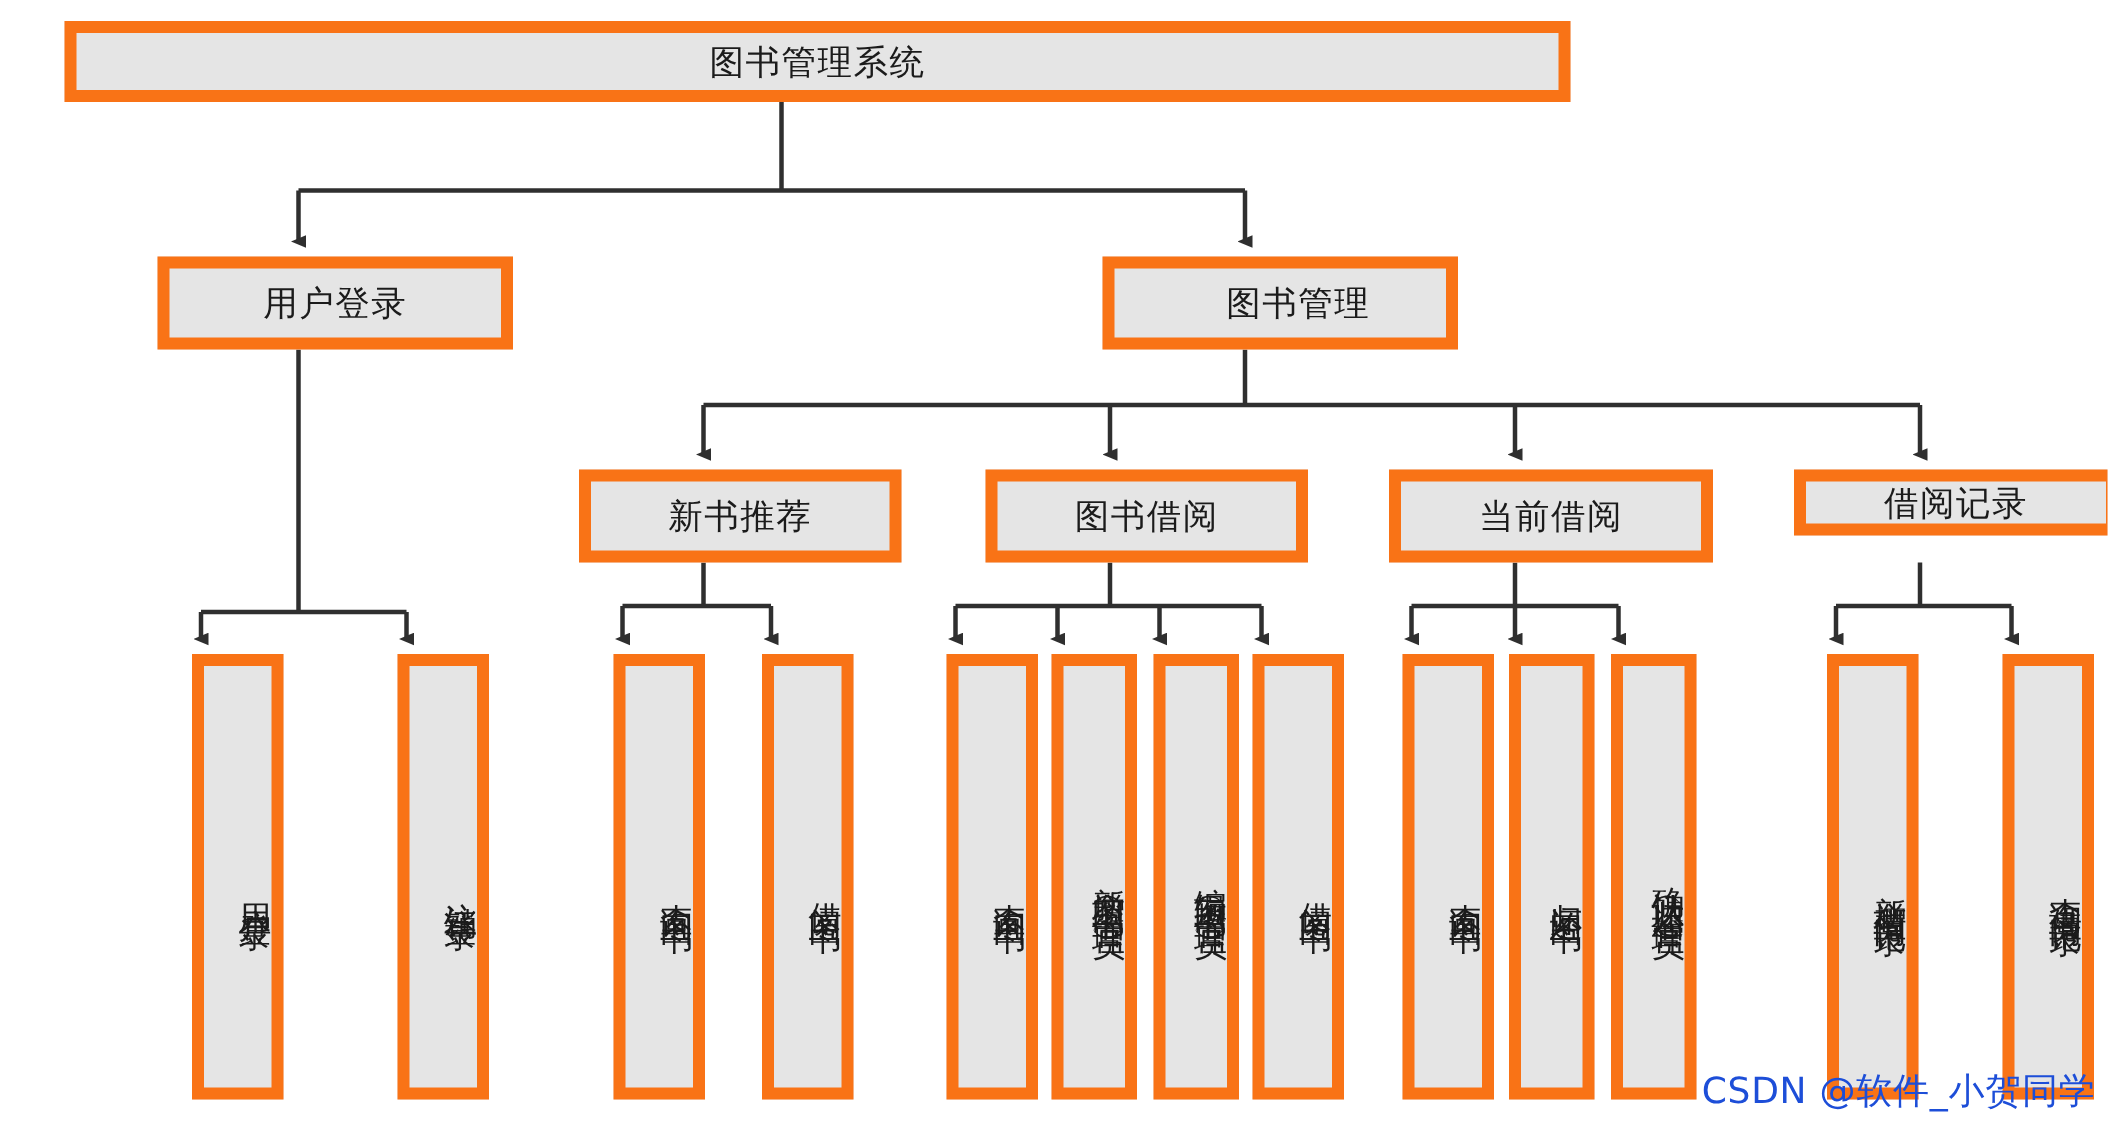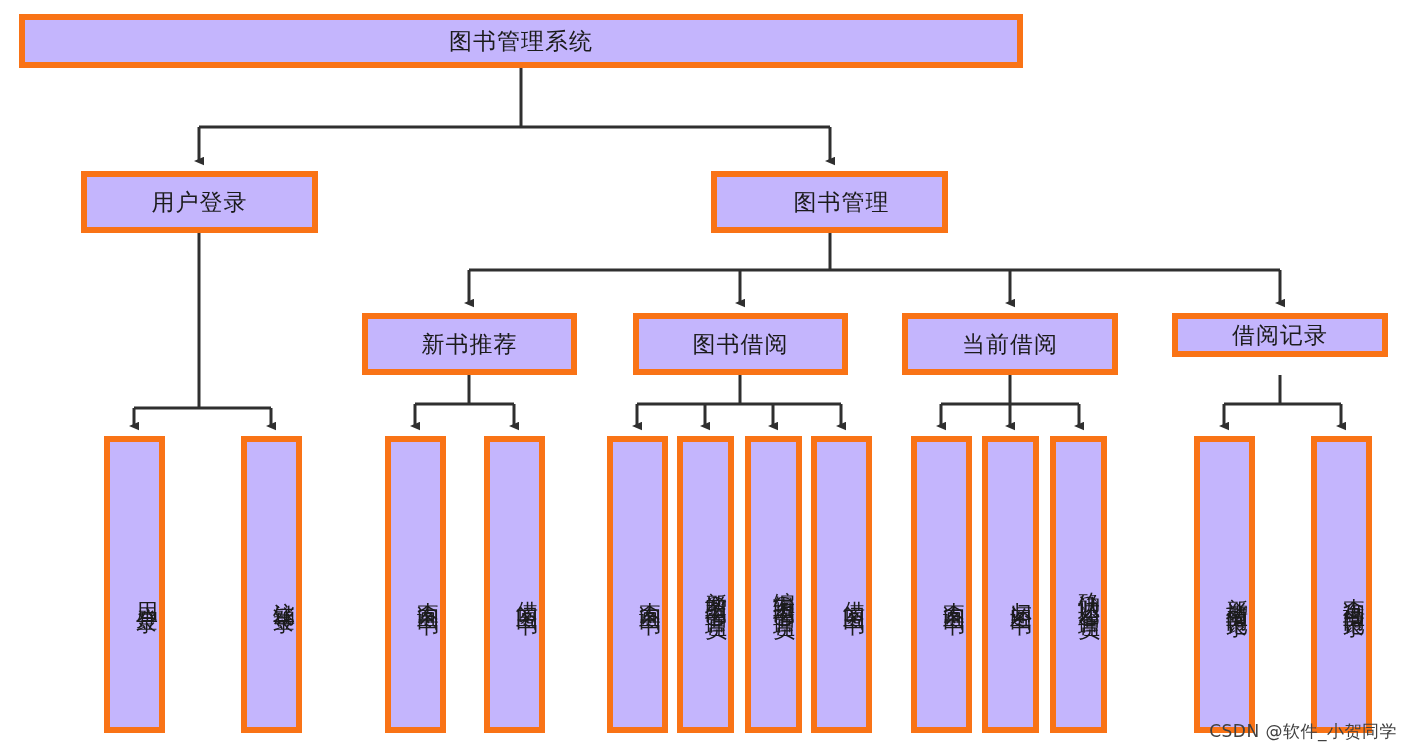--- a/index.html
+++ b/index.html
@@ -7,26 +7,27 @@
     width:1405px;height:747px;
     background:#ffffff;
     font-family:"DejaVu Sans","Liberation Sans",sans-serif;
     overflow:hidden;
     position:relative;
   }
   #diagram{position:absolute;left:0;top:0;width:1405px;height:747px;}
   .node{
     position:absolute;
     box-sizing:border-box;
-    background:#c4b5fd;
-    border:6px solid #f97316;
+    background:#e5e5e5;
+    border:8px solid #f97316;
     display:flex;
     align-items:center;
     justify-content:center;
     color:#1b1b1b;
+    margin-left:24px;
   }
   .node.h{
     font-size:23px;
     letter-spacing:1px;
   }
   .node.v{
     writing-mode:vertical-rl;
     text-orientation:upright;
     font-size:22px;
     letter-spacing:4px;
@@ -38,22 +39,22 @@
     writing-mode:vertical-rl;
     text-orientation:upright;
     display:block;
     line-height:1.05;
   }
   svg.edges{position:absolute;left:0;top:0;width:1405px;height:747px;pointer-events:none;}
   .watermark{
     position:absolute;
     right:8px;
     bottom:4px;
-    font-size:17px;
-    color:#404040;
+    font-size:24px;
+    color:#1d4ed8;
     letter-spacing:0.5px;
     white-space:nowrap;
   }
 </style>
 </head>
 <body>
 
 <div id="diagram">
 
   <svg class="edges" viewBox="0 0 1405 747" xmlns="http://www.w3.org/2000/svg">

